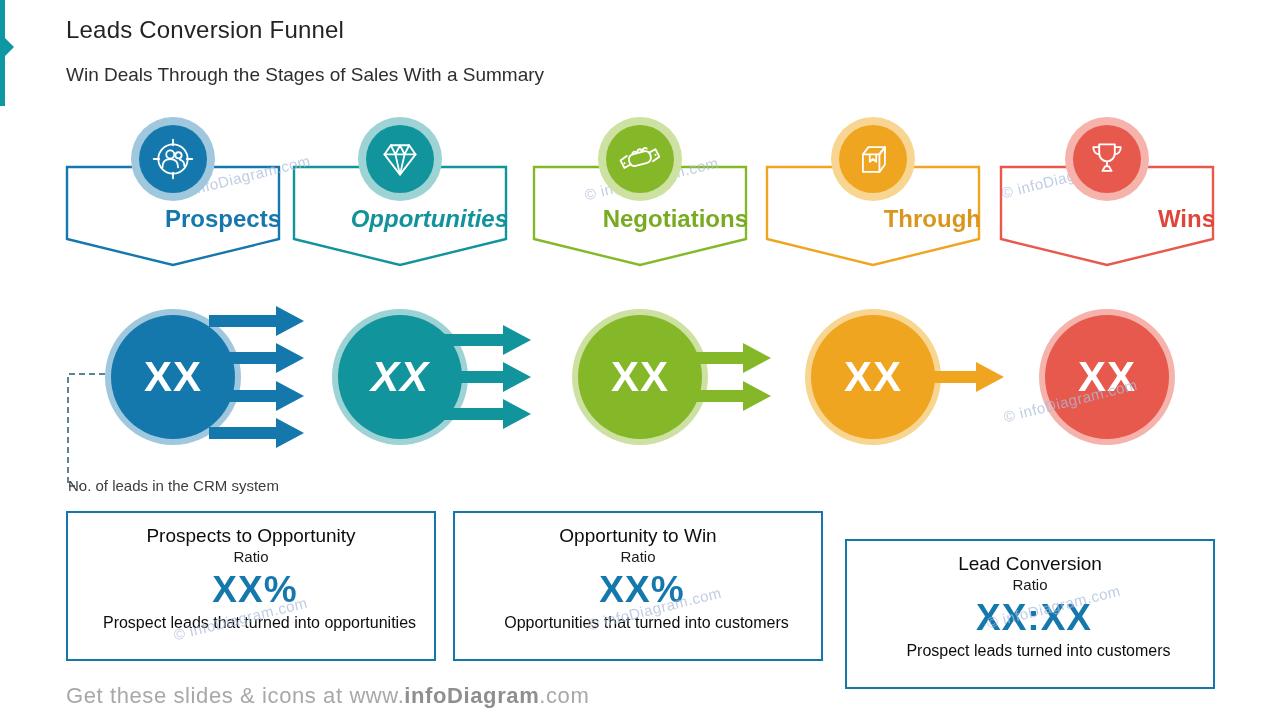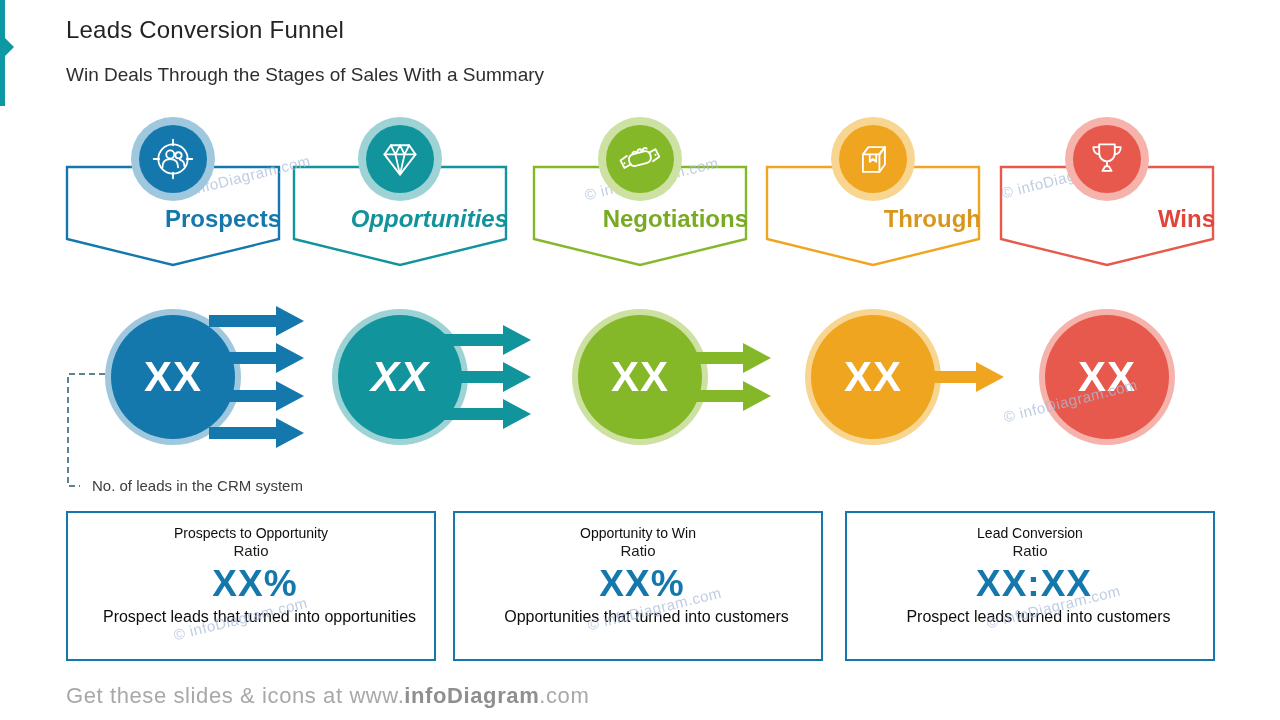--- a/index.html
+++ b/index.html
@@ -36,30 +36,30 @@
                background:var(--c);z-index:1;}
   .main-value{position:absolute;left:52px;top:309px;width:136px;height:136px;z-index:3;
               display:flex;align-items:center;justify-content:center;
               font-size:42px;font-weight:700;color:#fff;letter-spacing:1px;}
   .arrow{position:absolute;left:156px;z-index:2;}
   .arrow rect,.arrow polygon{fill:var(--c);}
 
   
   .callout-line{position:absolute;left:60px;top:365px;z-index:0;}
   .callout-line polyline{fill:none;stroke:#5d8294;stroke-width:2;stroke-dasharray:6 4;}
-  .callout-text{position:absolute;left:92px;top:477px;font-size:15px;color:#3d3d3d;}
+  .callout-text{position:absolute;left:68px;top:477px;font-size:15px;color:#3d3d3d;}
 
   
   .sbox{position:absolute;top:511px;width:370px;height:150px;border:2px solid var(--value-color,#1578ad);
         box-sizing:border-box;text-align:center;background:#fff;}
-  .sbox-title{margin-top:12px;font-size:14px;color:#0d0d0d;}
+  .sbox-title{margin-top:12px;font-size:19px;color:#0d0d0d;}
   .sbox-ratio{margin-top:1px;font-size:15px;color:#1a1a1a;}
   .sbox-value{margin-top:4px;font-size:37px;font-weight:700;color:var(--value-color,#1578ad);letter-spacing:1px;padding-left:8px;}
   .sbox-desc{margin-top:3px;font-size:16px;color:#0d0d0d;padding-left:17px;}
-  .sbox1{left:66px;} .sbox2{left:453px;} .sbox3{left:845px;}
+  .sbox1{left:66px;} .sbox2{left:453px;} .sbox3{left:845px;margin-top:28px;}
 
   
   .footer{position:absolute;left:66px;top:683px;font-size:22px;color:#a8a8a8;letter-spacing:.6px;}
   .footer b{color:#8f8f8f;}
 
   
   .wm{position:absolute;z-index:5;font-size:15px;color:#aabcd9;opacity:.75;
       transform:rotate(-14deg);white-space:nowrap;letter-spacing:.5px;}
 </style>
 </head>

